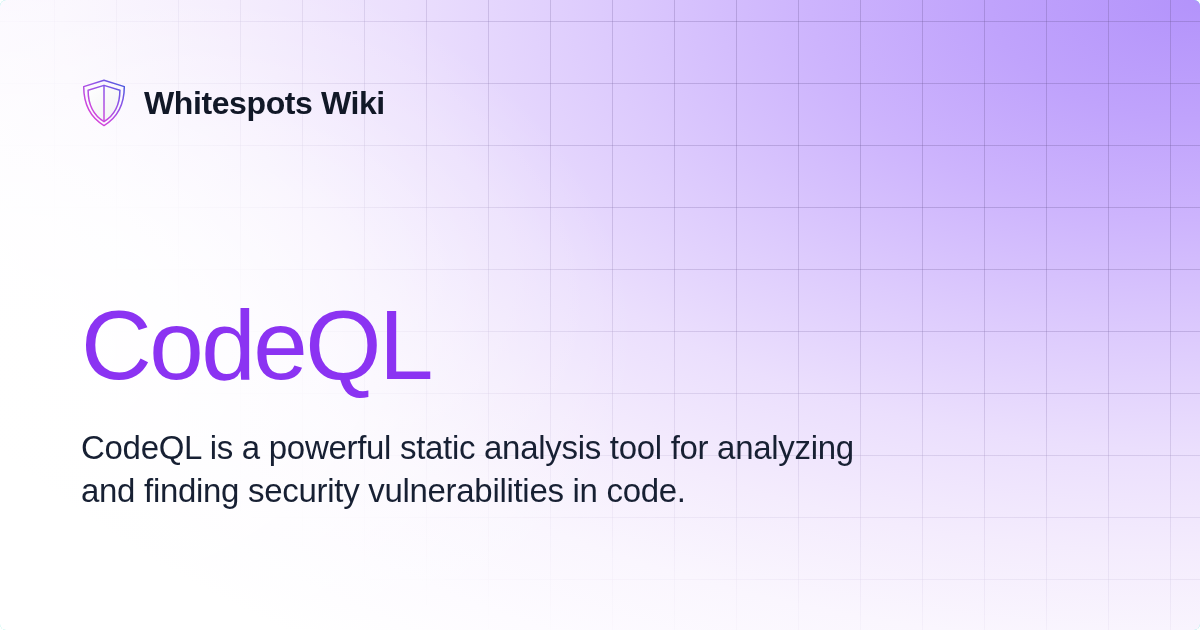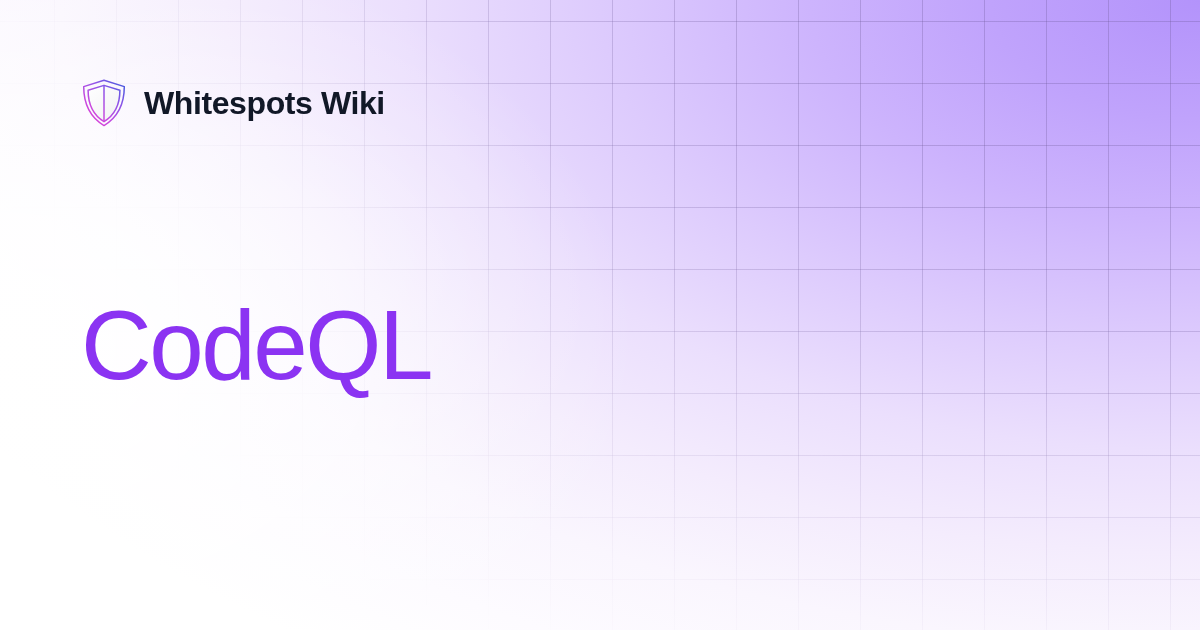--- a/index.html
+++ b/index.html
@@ -10,20 +10,21 @@
     font-family:"Liberation Sans", sans-serif;
     overflow:hidden;
   }
 
   .og-card {
     position:relative;
     width:1200px;
     height:630px;
     background:#5eead4;
     overflow:hidden;
+    border-radius:6px;
   }
 
   
   .bg-gradient {
     position:absolute;
     inset:0;
     background:
       radial-gradient(125% 135% at 100% 0%,
         #b393fb 0%,
         #c0a3fc 14%,
@@ -151,15 +152,16 @@
           <path d="M23 2.2 L43.3 8.6 C43.3 26.5 36.6 39.5 23 47.6 C9.4 39.5 2.7 26.5 2.7 8.6 Z" stroke="url(#shieldStroke)" stroke-width="1.5" fill="none" stroke-linejoin="round"></path>
           <path d="M23 7.4 L38.9 12.2 C38.9 26.6 33.6 37.1 23 43.6 C12.4 37.1 7.1 26.6 7.1 12.2 Z" stroke="url(#shieldStroke)" stroke-width="1.5" fill="url(#shieldFill)" stroke-linejoin="round"></path>
           <path d="M23 7.4 L23 43.6" stroke="url(#shieldStroke)" stroke-width="1.5" stroke-linecap="round"></path>
         </svg>
       </span>
       <span class="brand-name">Whitespots Wiki</span>
     </div>
 
     <h1 class="hero-title">CodeQL</h1>
 
+    <p class="hero-desc">CodeQL is a powerful static analysis tool for analyzing and finding security vulnerabilities in code.</p>
 
   </div>
 </div>
 
 </body></html>

